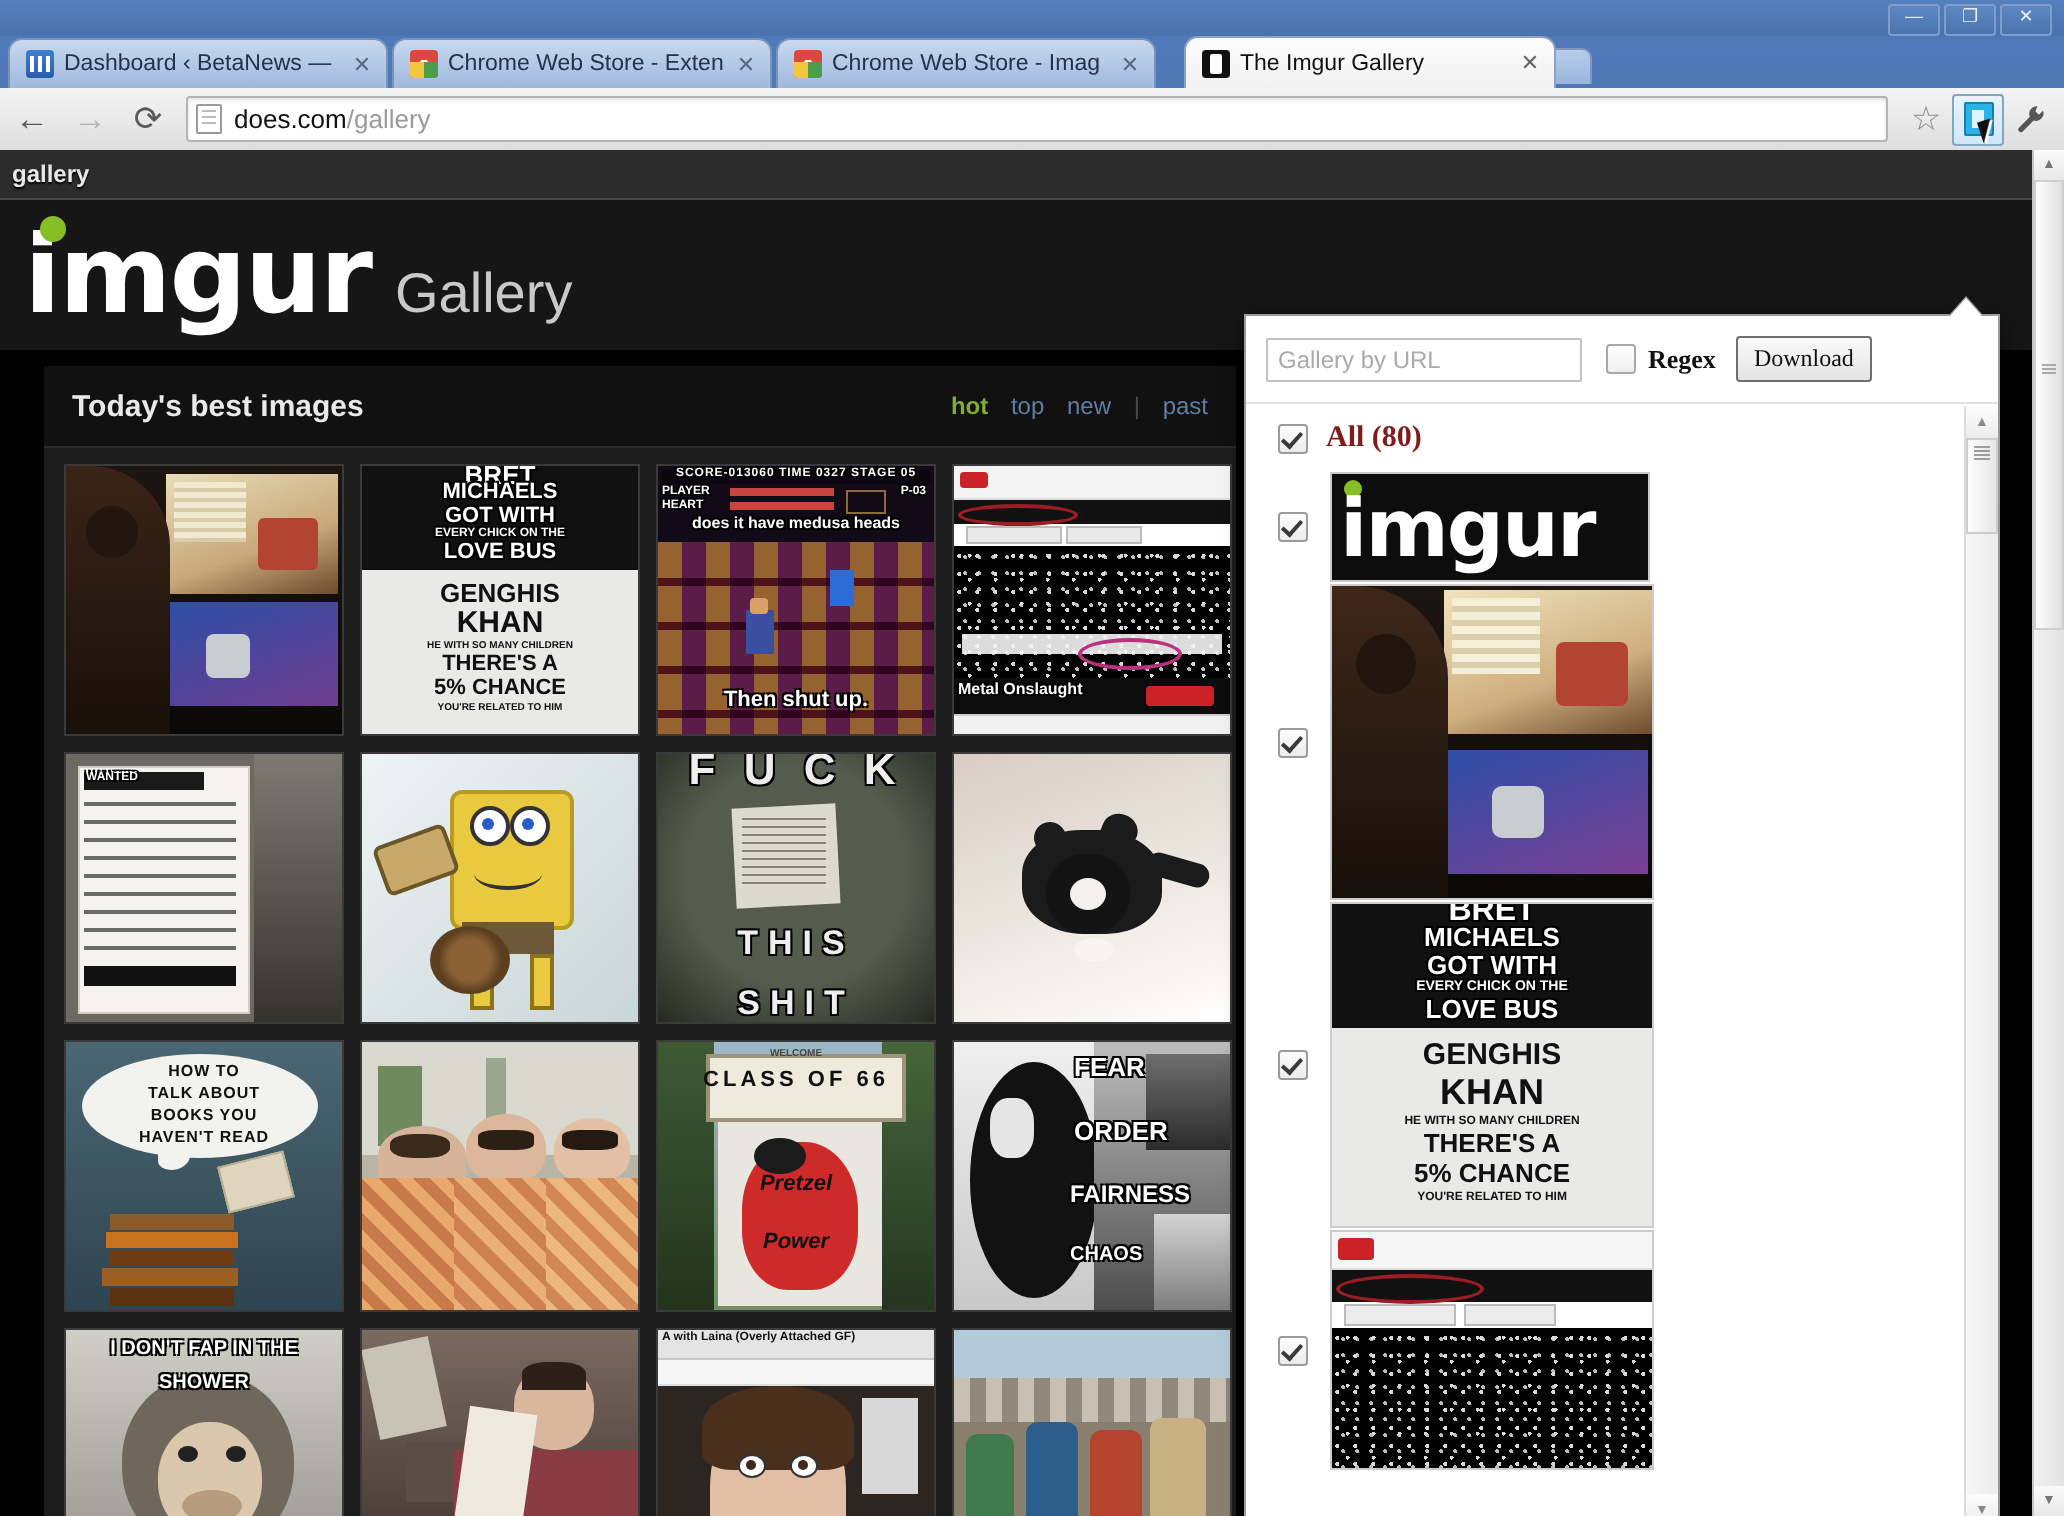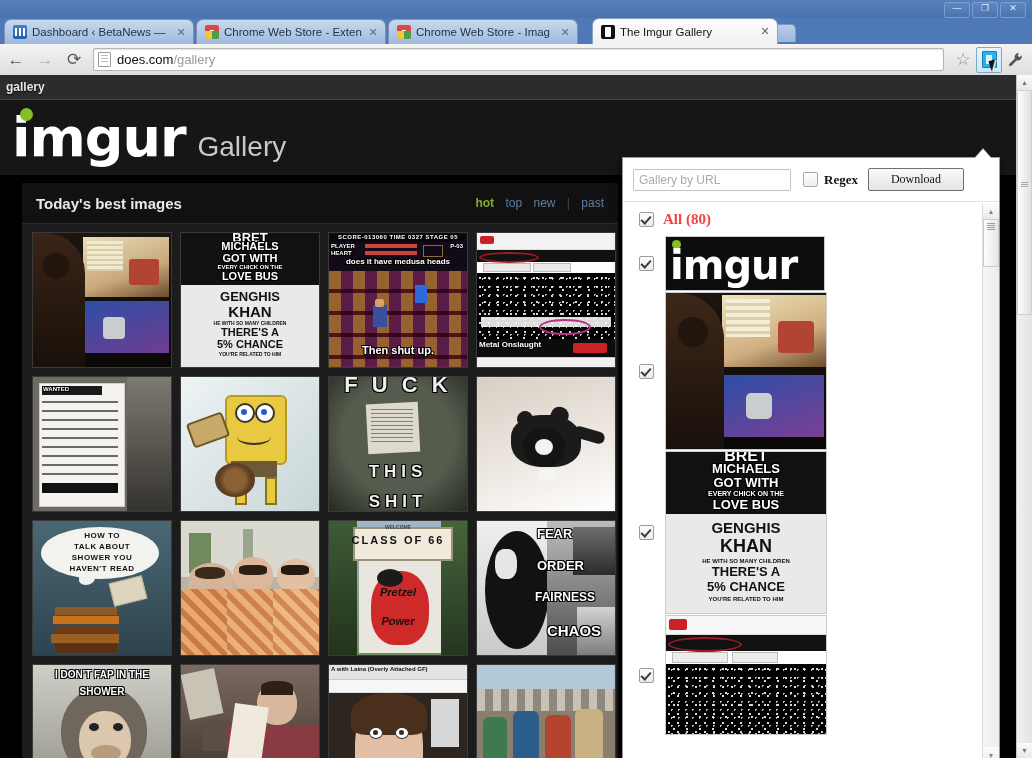--- a/index.html
+++ b/index.html
@@ -259,21 +259,21 @@
     color:#aaa;font-size:12px;padding:0 5px;line-height:20px;background:#fff;
     border-radius:1px;
   }
   #regex-check{
     width:13px;height:13px;border:1px solid #a9a9a9;background:linear-gradient(#fff,#eee);
     margin-left:12px;border-radius:2px;
   }
   #regex-label{font-size:13px;color:#111;margin-left:6px;font-weight:bold;
     font-family:"Liberation Serif", serif;}
   #download-btn{
-    margin-left:10px;height:21px;padding:0 22px;
+    margin-left:10px;height:21px;padding:0 8px;
     border:1px solid #6f6f6f;border-radius:2px;
     background:linear-gradient(#fafafa,#e4e4e4);
     font-size:12px;color:#111;display:flex;align-items:center;
     font-family:"Liberation Serif", serif;
   }
   #popup-list{
     position:absolute;left:0;top:45px;right:17px;bottom:0;
     overflow:hidden;background:#fff;
   }
   #all-row{
@@ -282,21 +282,21 @@
   .pcheck{
     width:13px;height:13px;border:1px solid #9b9b9b;border-radius:2px;
     background:linear-gradient(#fcfcfc,#ececec);flex:none;
     position:relative;
   }
   .pcheck.on:after{
     content:"";position:absolute;left:3px;top:1px;width:4px;height:8px;
     border:solid #3b3b3b;border-width:0 2px 2px 0;transform:rotate(42deg);
   }
   #all-label{
-    font-size:15px;font-weight:bold;margin-left:9px;color:#ef4444;
+    font-size:15px;font-weight:bold;margin-left:9px;color:#7f1d1d;
     font-family:"Liberation Serif", serif;
   }
   .item-row{
     display:flex;align-items:center;padding:0 0 0 16px;margin-bottom:1px;
   }
   .item-thumb{
     margin-left:11px;border:1px solid #ccc;box-sizing:border-box;
     background:#111;overflow:hidden;position:relative;
   }
 
@@ -539,21 +539,21 @@
           <div class="px" style="left:96px;top:52px;width:32px;height:12px;background:#1b1b1b;border-radius:8px;transform:rotate(16deg);"></div>
           <div class="px" style="left:60px;top:92px;width:20px;height:12px;background:#f6f5f1;border-radius:50%;"></div>
         </div>
 
         <div class="thumb" style="background:#3f5a66;">
           <div class="px" style="inset:0;background:linear-gradient(#4a6773,#2e4450);"></div>
           <div class="px" style="left:8px;top:6px;width:118px;height:52px;background:#f2f3ef;border-radius:50%;"></div>
           <div class="px" style="left:46px;top:52px;width:16px;height:12px;background:#f2f3ef;border-radius:0 0 60% 40%;"></div>
           <div class="thumb-cap" style="top:11px;font-size:8px;color:#111;text-shadow:none;letter-spacing:.5px;">HOW TO</div>
           <div class="thumb-cap" style="top:22px;font-size:8px;color:#111;text-shadow:none;letter-spacing:.5px;">TALK ABOUT</div>
-          <div class="thumb-cap" style="top:33px;font-size:8px;color:#111;text-shadow:none;letter-spacing:.5px;">SHOWER YOU</div>
+          <div class="thumb-cap" style="top:33px;font-size:8px;color:#111;text-shadow:none;letter-spacing:.5px;">BOOKS YOU</div>
           <div class="thumb-cap" style="top:44px;font-size:8px;color:#111;text-shadow:none;letter-spacing:.5px;">HAVEN'T READ</div>
           <div class="px" style="left:78px;top:58px;width:32px;height:22px;background:#ddd5bd;transform:rotate(-14deg);border:1px solid #b9ae90;"></div>
           <div class="px" style="left:22px;top:86px;width:62px;height:8px;background:#8a5a28;"></div>
           <div class="px" style="left:20px;top:95px;width:66px;height:8px;background:#c9731f;"></div>
           <div class="px" style="left:22px;top:104px;width:62px;height:8px;background:#6d3c14;"></div>
           <div class="px" style="left:18px;top:113px;width:68px;height:9px;background:#9c5f23;"></div>
           <div class="px" style="left:22px;top:123px;width:62px;height:9px;background:#5a3212;"></div>
         </div>
 
         <div class="thumb" style="background:#c8c8bc;">
@@ -588,21 +588,21 @@
         <div class="thumb" style="background:#d8d8d8;">
           <div class="px" style="left:0;top:0;width:70px;height:136px;background:linear-gradient(#efefef,#c8c8c8);"></div>
           <div class="px" style="left:8px;top:10px;width:64px;height:118px;background:#121212;border-radius:50%;"></div>
           <div class="px" style="left:18px;top:28px;width:22px;height:30px;background:#e6e6e6;border-radius:40%;"></div>
           <div class="px" style="left:70px;top:0;width:70px;height:136px;background:linear-gradient(#bdbdbd,#4b4b4b);"></div>
           <div class="px" style="left:96px;top:6px;width:44px;height:48px;background:linear-gradient(#6e6e6e,#2b2b2b);"></div>
           <div class="px" style="left:100px;top:86px;width:40px;height:50px;background:linear-gradient(#d4d4d4,#7a7a7a);"></div>
           <div class="thumb-cap" style="top:6px;left:60px;right:2px;text-align:left;font-size:13px;">FEAR</div>
           <div class="thumb-cap" style="top:38px;left:60px;right:2px;text-align:left;font-size:13px;">ORDER</div>
           <div class="thumb-cap" style="top:70px;left:58px;right:2px;text-align:left;font-size:12px;">FAIRNESS</div>
-          <div class="thumb-cap" style="top:102px;left:58px;right:2px;text-align:center;font-size:15px;">CHAOS</div>
+          <div class="thumb-cap" style="top:102px;left:58px;right:2px;text-align:left;font-size:10px;">CHAOS</div>
         </div>
 
         <div class="thumb" style="background:#b9b9b4;">
           <div class="px" style="inset:0;background:linear-gradient(#cfcfc8,#8e8e86);"></div>
           <div class="px" style="left:28px;top:22px;width:86px;height:90px;background:#6f665c;border-radius:48%;"></div>
           <div class="px" style="left:46px;top:46px;width:52px;height:58px;background:#dac7ae;border-radius:48%;"></div>
           <div class="px" style="left:56px;top:58px;width:10px;height:8px;background:#222;border-radius:50%;"></div>
           <div class="px" style="left:80px;top:58px;width:10px;height:8px;background:#222;border-radius:50%;"></div>
           <div class="px" style="left:58px;top:80px;width:30px;height:16px;background:#b89b7c;border-radius:50%;"></div>
           <div class="thumb-cap" style="top:5px;font-size:10px;">I DON'T FAP IN THE</div>

